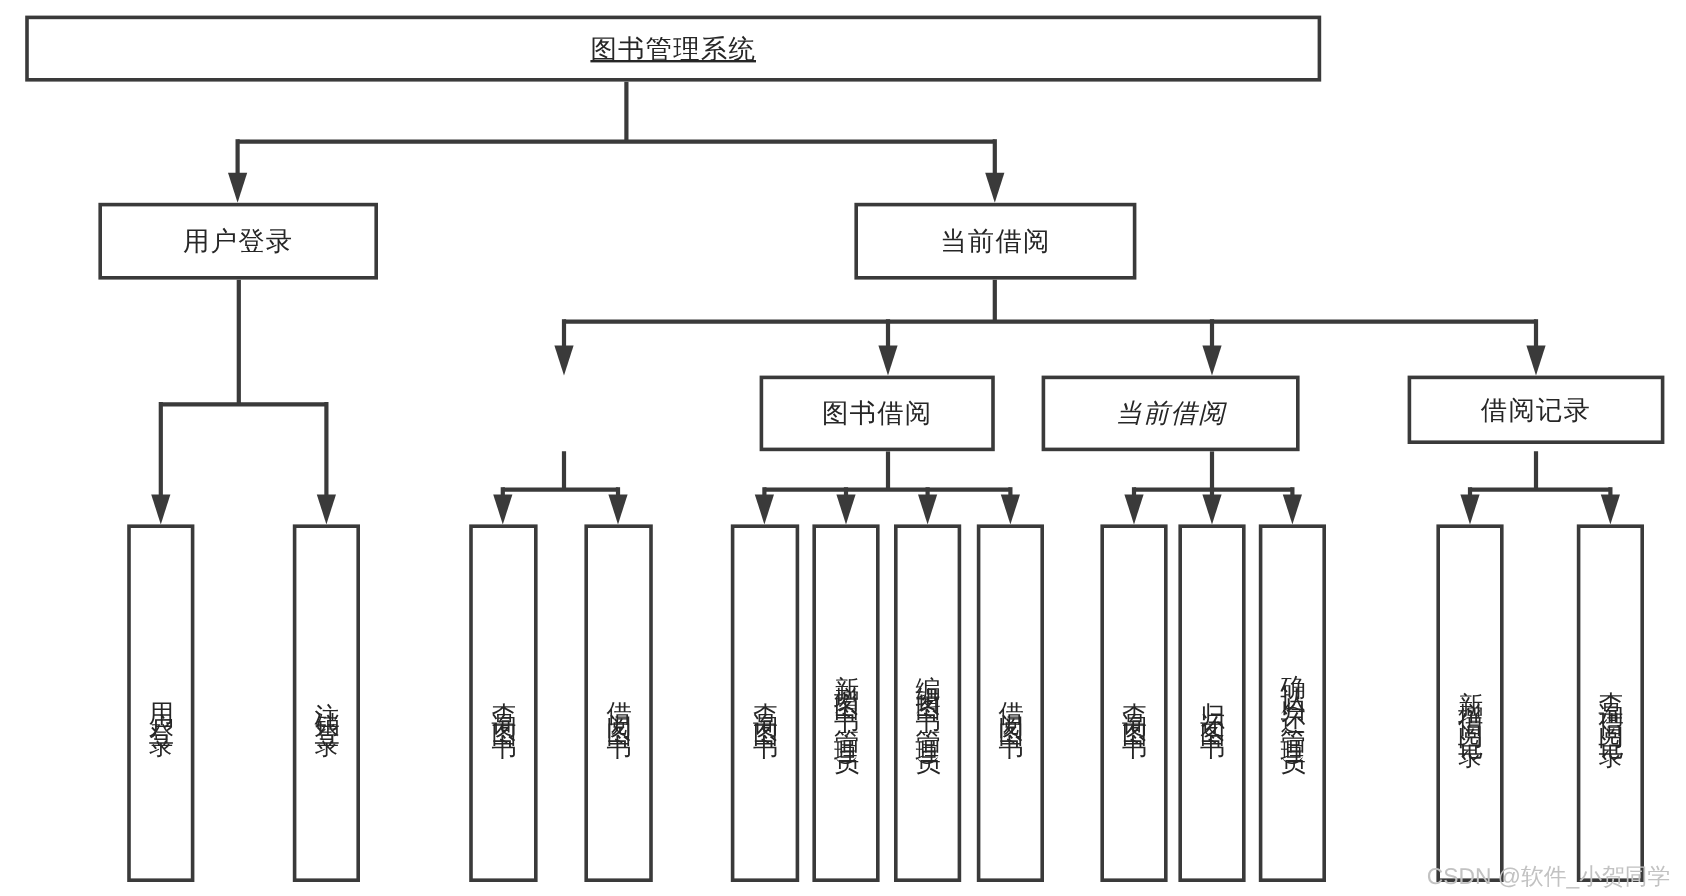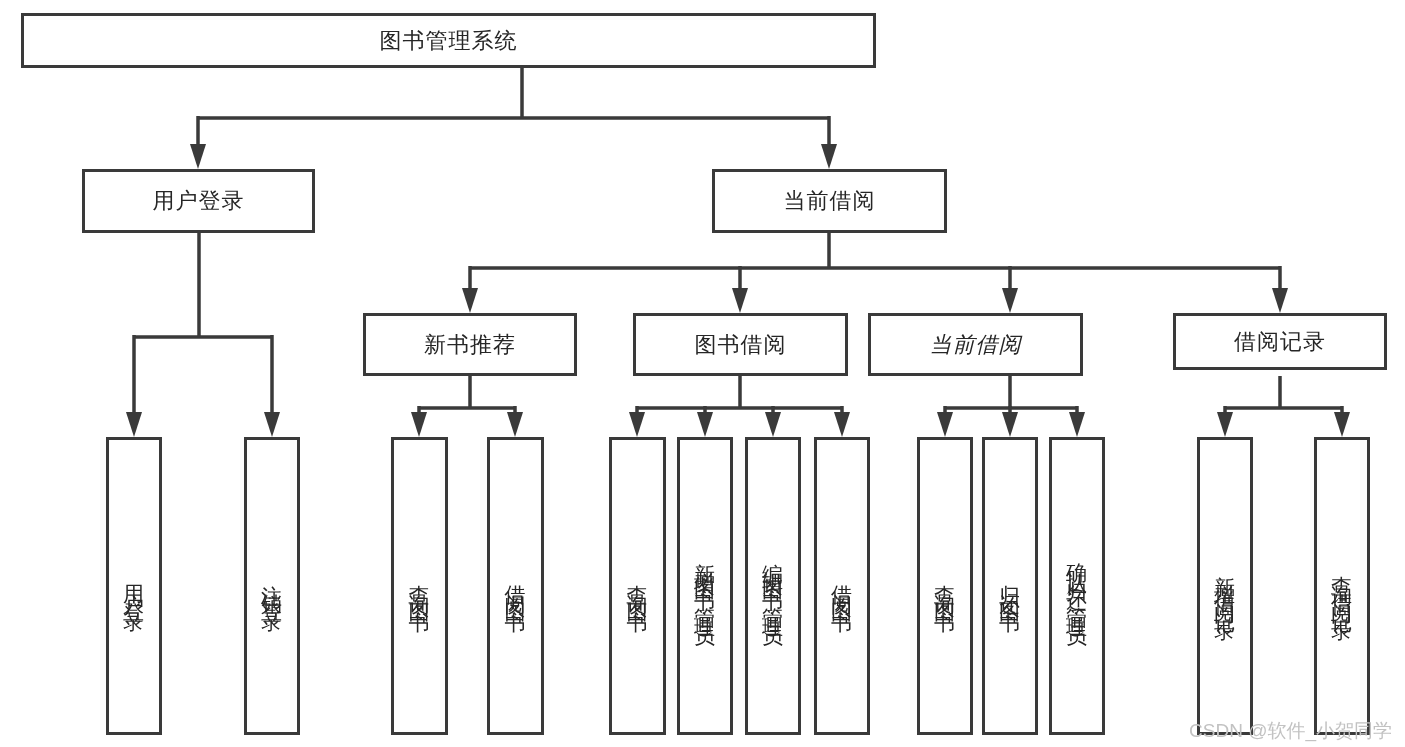--- a/index.html
+++ b/index.html
@@ -139,27 +139,26 @@
 
     <g>
       <path class="cline" d="M1280 376 V408 M1225 408 H1342"></path>
       <path class="cline" d="M1225 406 V417"></path>
       <polygon class="chead" points="1225,437 1217,412 1233,412"></polygon>
       <path class="cline" d="M1342 406 V417"></path>
       <polygon class="chead" points="1342,437 1334,412 1350,412"></polygon>
     </g>
   </svg>
 
-  <div class="box h" style="left:21px; top:13px; width:855px; height:55px;">图书管理系统</div>
+  <div class="box h" style="left:21px; top:13px; width:1080px; height:55px;text-decoration:underline;">图书管理系统</div>
 
   <div class="box h" style="left:82px; top:169px; width:233px; height:64px;">用户登录</div>
   <div class="box h" style="left:712px; top:169px; width:235px; height:64px;">当前借阅</div>
 
-  <div class="box h" style="left:363px; top:313px; width:214px; height:63px;">新书推荐</div>
-  <div class="box h" style="left:633px; top:313px; width:215px; height:63px;">图书借阅</div>
+  <div class="box h" style="left:633px; top:313px; width:196px; height:63px;">图书借阅</div>
   <div class="box h" style="left:868px; top:313px; width:215px; height:63px;font-style:italic;">当前借阅</div>
   <div class="box h" style="left:1173px; top:313px; width:214px; height:57px;">借阅记录</div>
 
   <div class="box v" style="left:106px; top:437px; width:56px; height:298px;">
     <span class="vtext">用户登录</span>
   </div>
   <div class="box v" style="left:244px; top:437px; width:56px; height:298px;">
     <span class="vtext">注销登录</span>
   </div>
 

